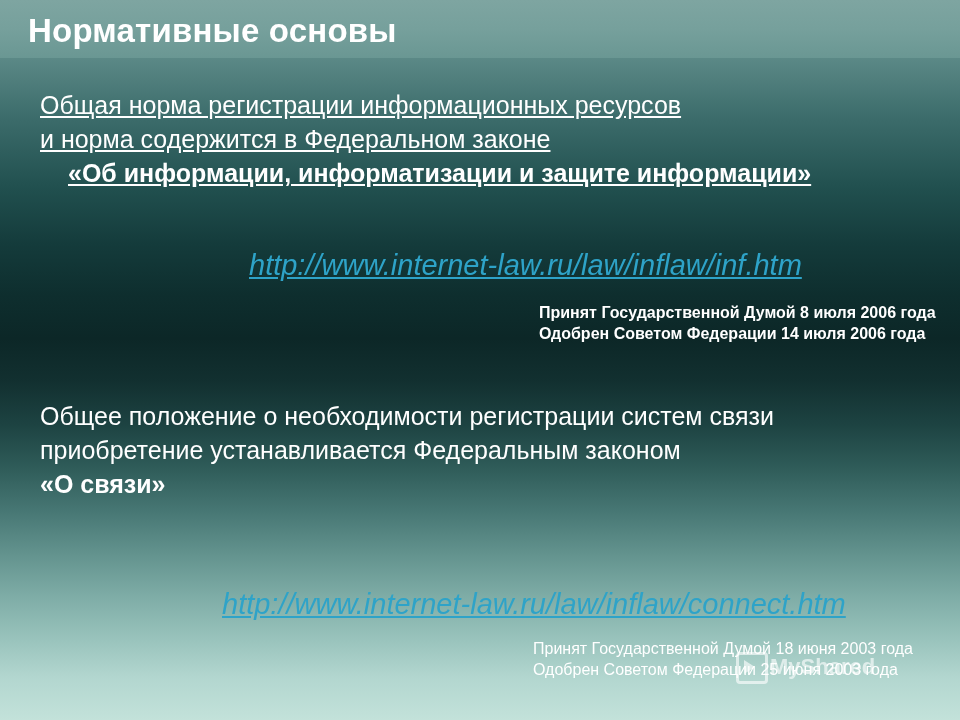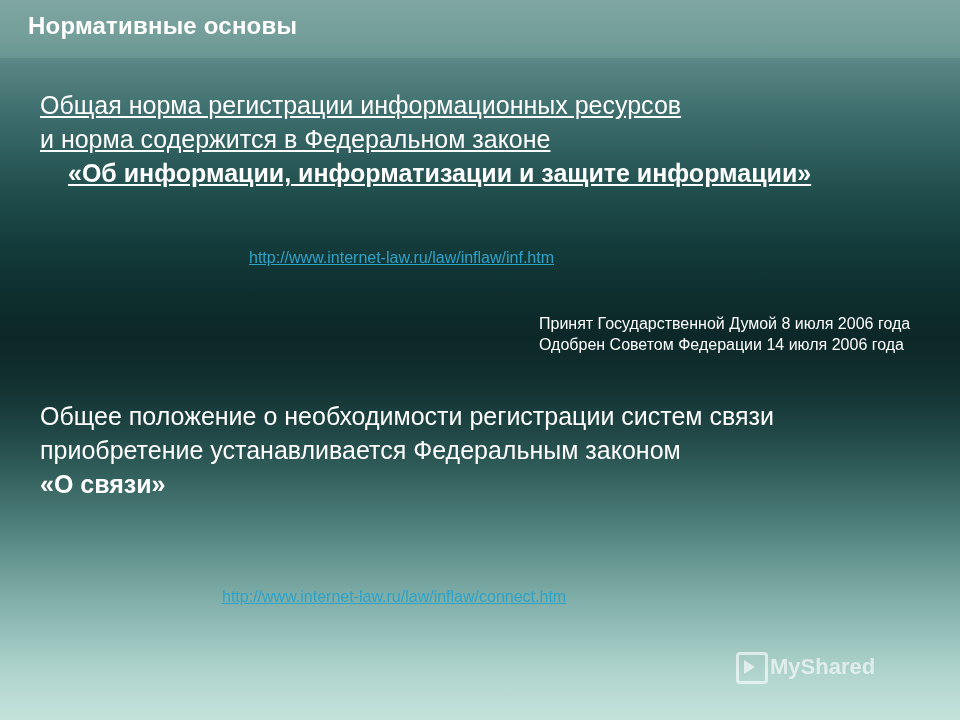--- a/index.html
+++ b/index.html
@@ -41,21 +41,21 @@
     left: 0;
     top: 0;
     width: 960px;
     height: 58px;
     background: linear-gradient(to bottom, #7ea5a1 0%, #76a09c 50%, #6a9793 100%);
   }
   .title {
     position: absolute;
     left: 28px;
     top: 12px;
-    font-size: 24px;
+    font-size: 33px;
     font-weight: bold;
     color: #ffffff;
     letter-spacing: 0.2px;
     white-space: nowrap;
   }
   .block-para {
     position: absolute;
     color: #ffffff;
     font-size: 25px;
     line-height: 34px;
@@ -66,43 +66,45 @@
     top: 88px;
     text-decoration: underline;
   }
   .para1 .l3 {
     font-weight: bold;
     margin-left: 28px;
   }
   .link {
     position: absolute;
     color: #2ea3c8;
-    font-size: 16px;
+    font-size: 29px;
     text-decoration: underline;
     white-space: nowrap;
+    font-style: italic;
   }
   .link1 {
     left: 249px;
     top: 249px;
   }
   .link2 {
     left: 222px;
     top: 588px;
   }
   .adopt {
     position: absolute;
     color: #ffffff;
     font-size: 16px;
     line-height: 21px;
     white-space: nowrap;
     text-align: left;
   }
   .adopt1 {
     left: 539px;
-    top: 313px;
+    top: 302px;
+    font-weight: bold;
   }
   .adopt2 {
     left: 533px;
     top: 638px;
   }
   .para2 {
     left: 40px;
     top: 399px;
   }
   .para2 .l4 {
@@ -168,19 +170,23 @@
   </div>
 
   <div class="block-para para2">
     <div class="l1">Общее положение о необходимости регистрации систем связи</div>
     <div class="l3">приобретение устанавливается Федеральным законом</div>
     <div class="l4">«О связи»</div>
   </div>
 
   <div class="link link2">http://www.internet-law.ru/law/inflaw/connect.htm</div>
 
+  <div class="adopt adopt2">
+    <div>Принят Государственной Думой 18 июня 2003 года</div>
+    <div>Одобрен Советом Федерации 25 июня 2003 года</div>
+  </div>
 
   <div class="watermark">
     <span class="wm-icon"></span>
     <span class="wm-text">MyShared</span>
   </div>
 
 </div>
 
 </body></html>

